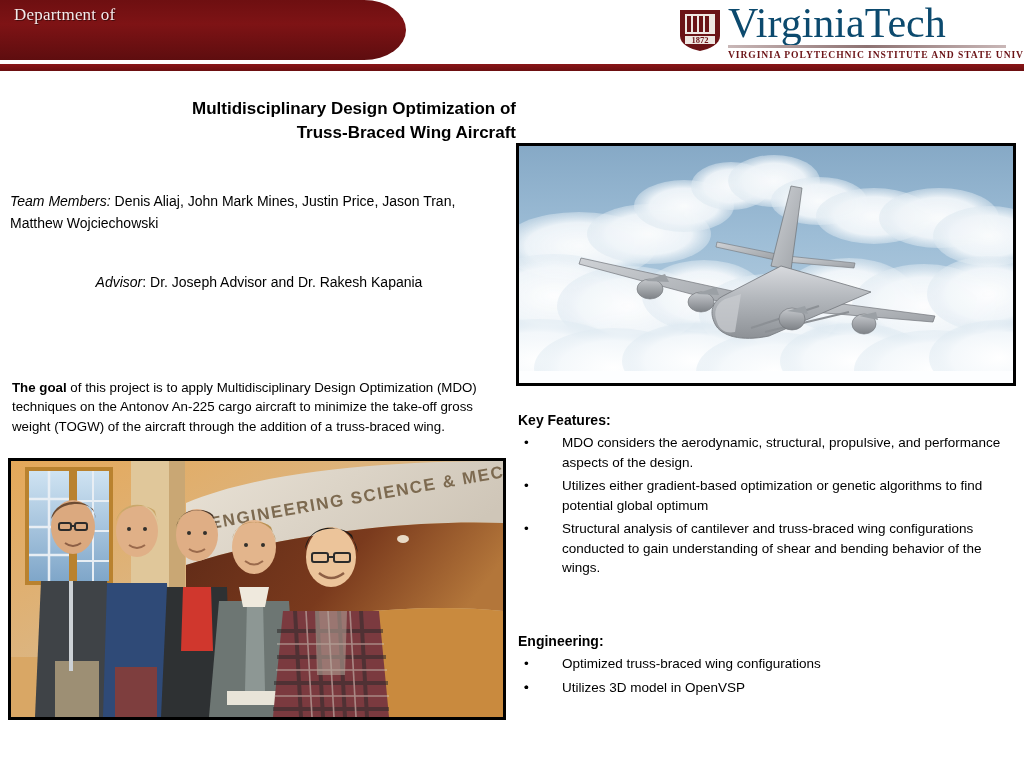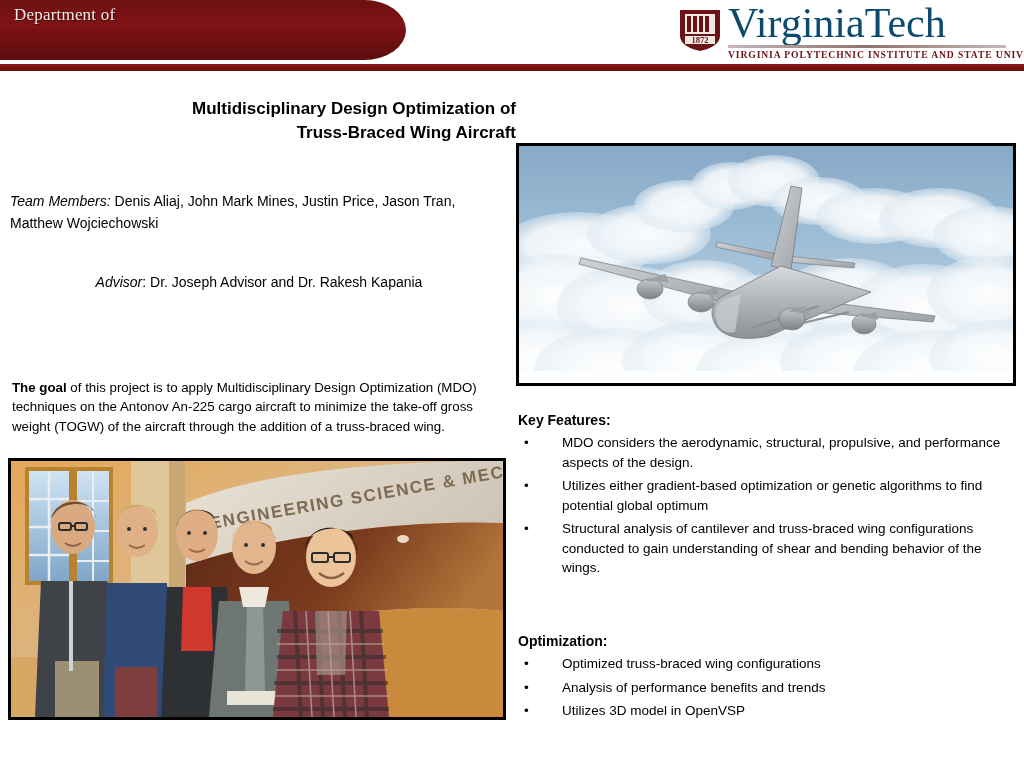--- a/index.html
+++ b/index.html
@@ -477,27 +477,26 @@
   <li>
     <span class="dot">•</span>
     <span>Utilizes either gradient-based optimization or genetic algorithms to find potential global optimum</span>
   </li>
   <li>
     <span class="dot">•</span>
     <span>Structural analysis of cantilever and truss-braced wing configurations conducted to gain understanding of shear and bending behavior of the wings.</span>
   </li>
 </ul>
 
-<div id="deliverables-head" class="sec-head">Optimization:</div>
+<div id="deliverables-head" class="sec-head">Engineering:</div>
 <ul id="deliverables-list" class="bullet-list">
   <li>
     <span class="dot">•</span>
     <span>Optimized truss-braced wing configurations</span>
   </li>
   <li>
     <span class="dot">•</span>
-    <span>Analysis of performance benefits and trends</span>
   </li>
   <li>
     <span class="dot">•</span>
     <span>Utilizes 3D model in OpenVSP</span>
   </li>
 </ul>
 
 </body></html>

